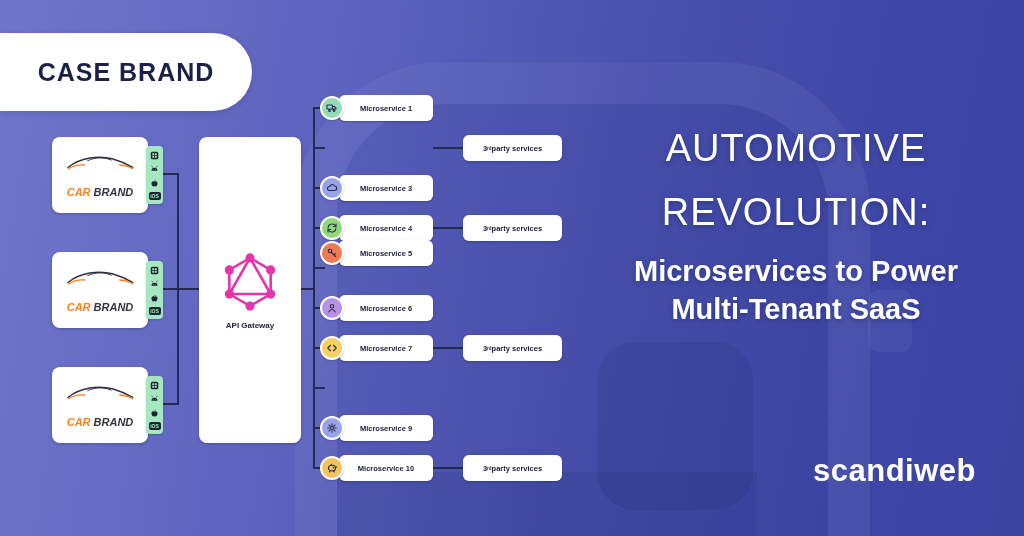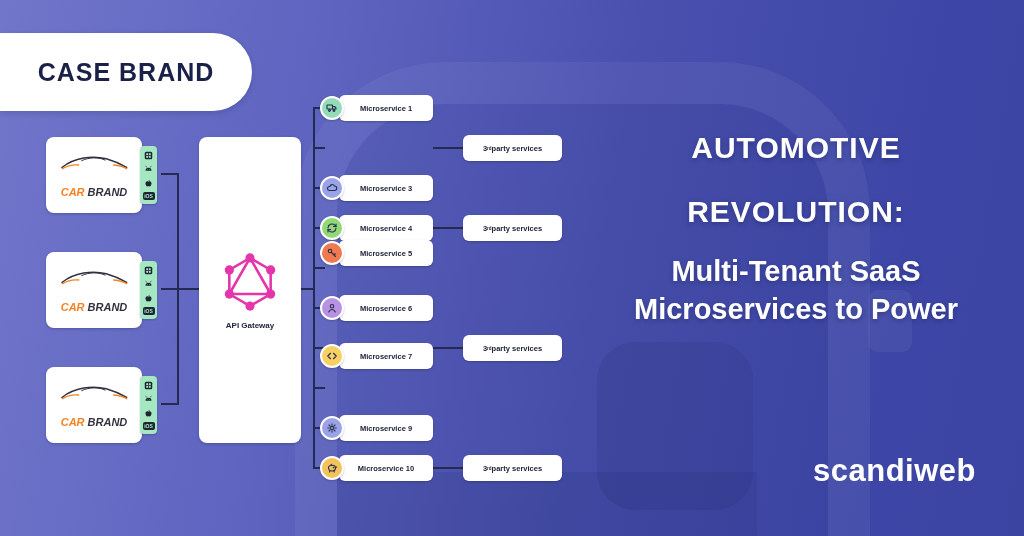--- a/index.html
+++ b/index.html
@@ -17,21 +17,21 @@
   .car-mirror{position:absolute;width:44px;height:62px;border-radius:10px;background:rgba(255,255,255,0.05);top:290px;}
   .car-mirror.left{left:253px;} .car-mirror.right{left:868px;}
   .car-wheel{position:absolute;left:597px;top:342px;width:156px;height:168px;border-radius:38px;background:rgba(24,30,92,0.12);}
   .car-bumper{position:absolute;left:337px;top:472px;width:420px;height:64px;background:rgba(24,30,92,0.10);}
   
   .badge{position:absolute;left:0;top:33px;width:252px;height:78px;background:#fff;
     border-radius:0 44px 44px 0;display:flex;align-items:center;justify-content:center;
     box-shadow:0 2px 6px rgba(20,24,60,.18);}
   .badge span{font-size:25px;font-weight:800;letter-spacing:1px;color:#1b2048;}
   
-  .client{position:absolute;left:46px;width:96px;height:76px;background:#fff;border-radius:8px;
+  .client{position:absolute;left:52px;width:96px;height:76px;background:#fff;border-radius:8px;
     box-shadow:0 1px 3px rgba(20,24,60,.28);display:flex;flex-direction:column;
     align-items:center;justify-content:center;gap:8px;}
   .client .car-text{font-style:italic;font-weight:800;font-size:11px;white-space:nowrap;}
   .client .car-text .c1{color:#f5821f;} .client .car-text .c2{color:#32323e;margin-left:3px;}
   .platform-tab{position:absolute;right:-15px;top:9px;width:17px;height:58px;background:#a5e7c1;
     border-radius:4px;display:flex;flex-direction:column;align-items:center;justify-content:space-evenly;
     box-shadow:0 1px 2px rgba(20,24,60,.25);}
   .ptab-ic{width:10px;height:10px;display:flex;align-items:center;justify-content:center;}
   .ios-badge{width:12px;height:8px;background:#1e2433;border-radius:2px;color:#a5e7c1;
     font-size:5px;font-weight:700;display:flex;align-items:center;justify-content:center;line-height:1;}
@@ -51,21 +51,21 @@
   .ms-box{position:absolute;left:19px;top:0;width:94px;height:26px;background:#fff;border-radius:6px;
     display:flex;align-items:center;justify-content:center;box-shadow:0 1px 2px rgba(20,24,60,.3);}
   .ms-box span{font-size:7.5px;font-weight:700;color:#20243c;}
   
   .tp-box{position:absolute;left:463px;width:99px;height:26px;background:#fff;border-radius:6px;
     display:flex;align-items:center;justify-content:center;box-shadow:0 1px 2px rgba(20,24,60,.3);
     font-size:7.5px;font-weight:700;color:#20243c;}
   .tp-box sup{font-size:4.5px;vertical-align:super;}
   
   .title-block{position:absolute;left:578px;top:116px;width:436px;text-align:center;color:#fff;}
-  .title-block .h{font-size:30px;font-weight:700;line-height:64px;letter-spacing:1px;
+  .title-block .h{font-size:38px;font-weight:400;line-height:64px;letter-spacing:1px;
     text-shadow:0 2px 5px rgba(18,22,64,.35);}
   .title-block .s{font-size:29px;font-weight:800;line-height:38px;text-shadow:0 2px 4px rgba(18,22,64,.3);}
   .title-block .gap{height:8px;}
   
   .brand-logo{position:absolute;right:48px;top:453px;color:#fff;font-size:31px;font-weight:700;
     letter-spacing:.5px;}
   svg{display:block;}
 </style>
 </head>
 <body>
@@ -284,21 +284,21 @@
     <span class="ms-circle" style="background: rgb(183, 146, 226);">
         <svg width="12" height="12" viewBox="0 0 24 24" fill="none" stroke="#272c4a" stroke-width="2.2" stroke-linecap="round" stroke-linejoin="round">
           <circle cx="12" cy="8.5" r="3.5"></circle>
           <path d="M5.5 20c1.4-3.4 3.8-5 6.5-5s5.1 1.6 6.5 5"></path>
         </svg>
       </span>
     <div class="ms-box">
         <span>Microservice 6</span>
       </div>
   </div>
-  <div class="ms-row" style="top:343px;text-align:right;">
+  <div class="ms-row" style="top:335px;text-align:right;">
     <span class="ms-circle" style="background: rgb(246, 208, 99);">
         <svg width="12" height="12" viewBox="0 0 24 24" fill="none" stroke="#272c4a" stroke-width="2.2" stroke-linecap="round" stroke-linejoin="round">
           <path d="M9 6.5L3.5 12 9 17.5M15 6.5l5.5 5.5L15 17.5"></path>
         </svg>
       </span>
     <div class="ms-box">
         <span>Microservice 7</span>
       </div>
   </div>
   <div class="ms-row" style="top:415px;">
@@ -343,19 +343,19 @@
   <div class="tp-box" style="top:455px;">
       <span>3</span>
       <sup>rd</sup>
       <span> party services</span>
     </div>
 
   <div class="title-block">
     <div class="h">AUTOMOTIVE</div>
     <div class="h">REVOLUTION:</div>
     <div class="gap"></div>
+    <div class="s">Microservices to Power</div>
     <div class="s">Multi-Tenant SaaS</div>
-    <div class="s">Microservices to Power</div>
   </div>
 
   <div class="brand-logo">scandiweb</div>
 
 </div>
 
 </body></html>

